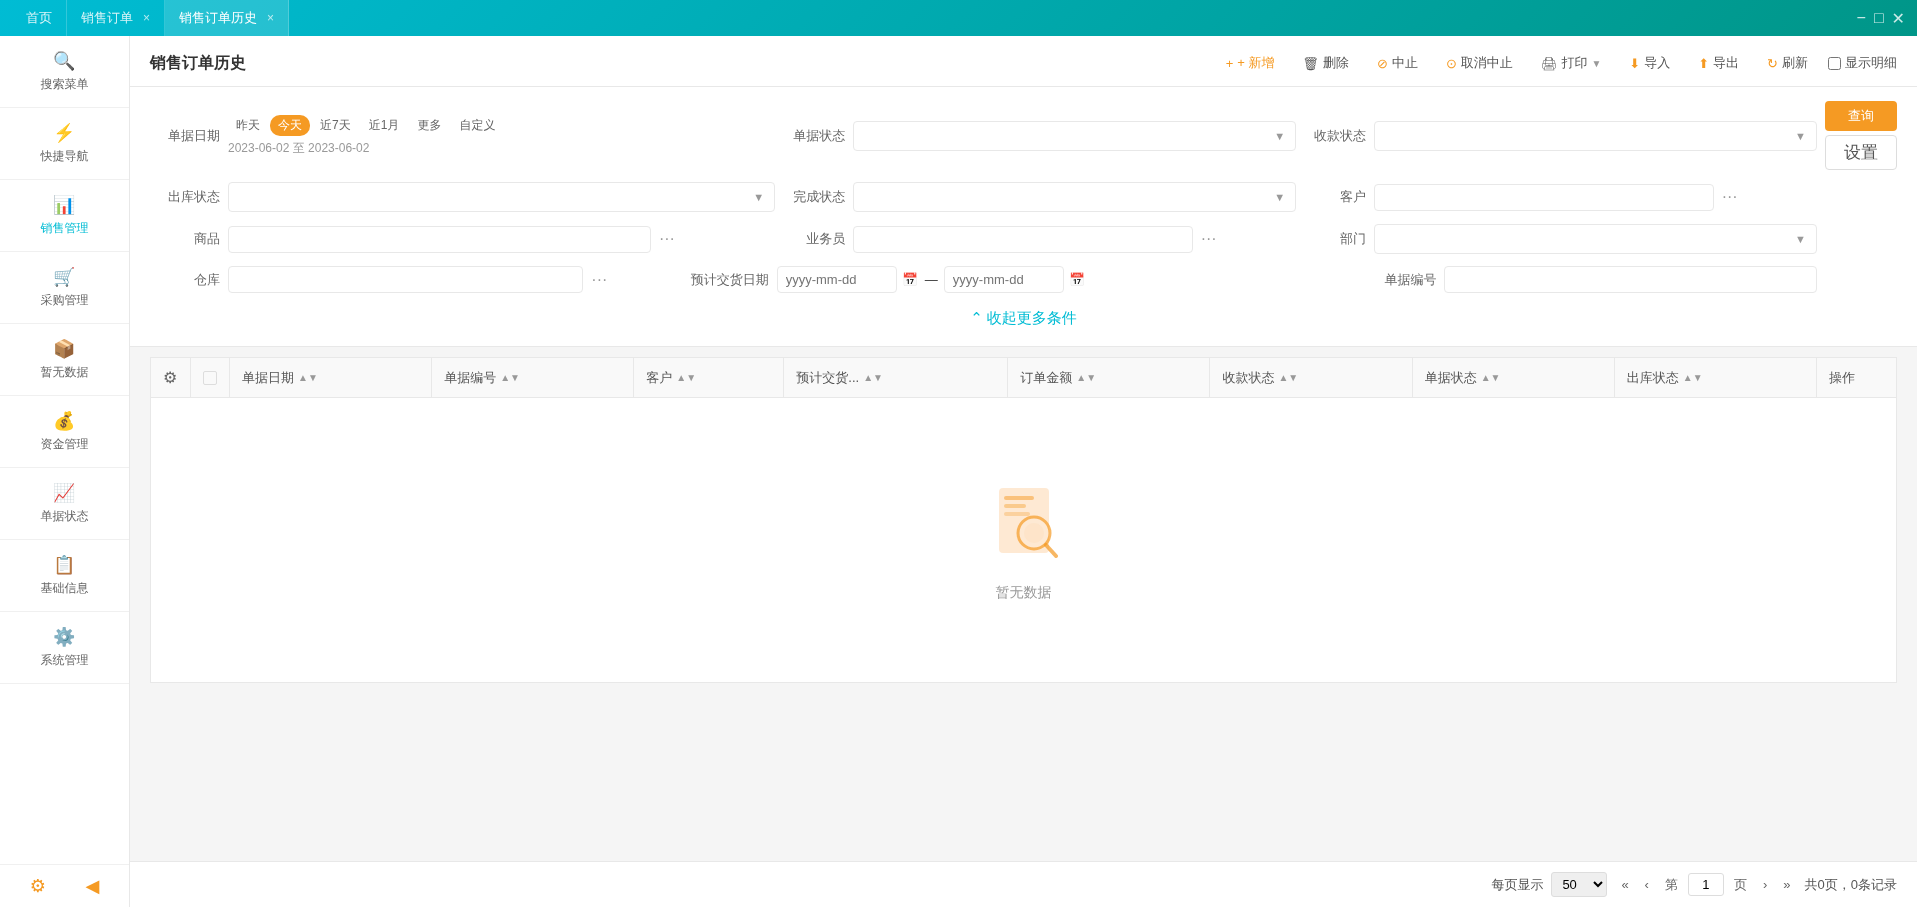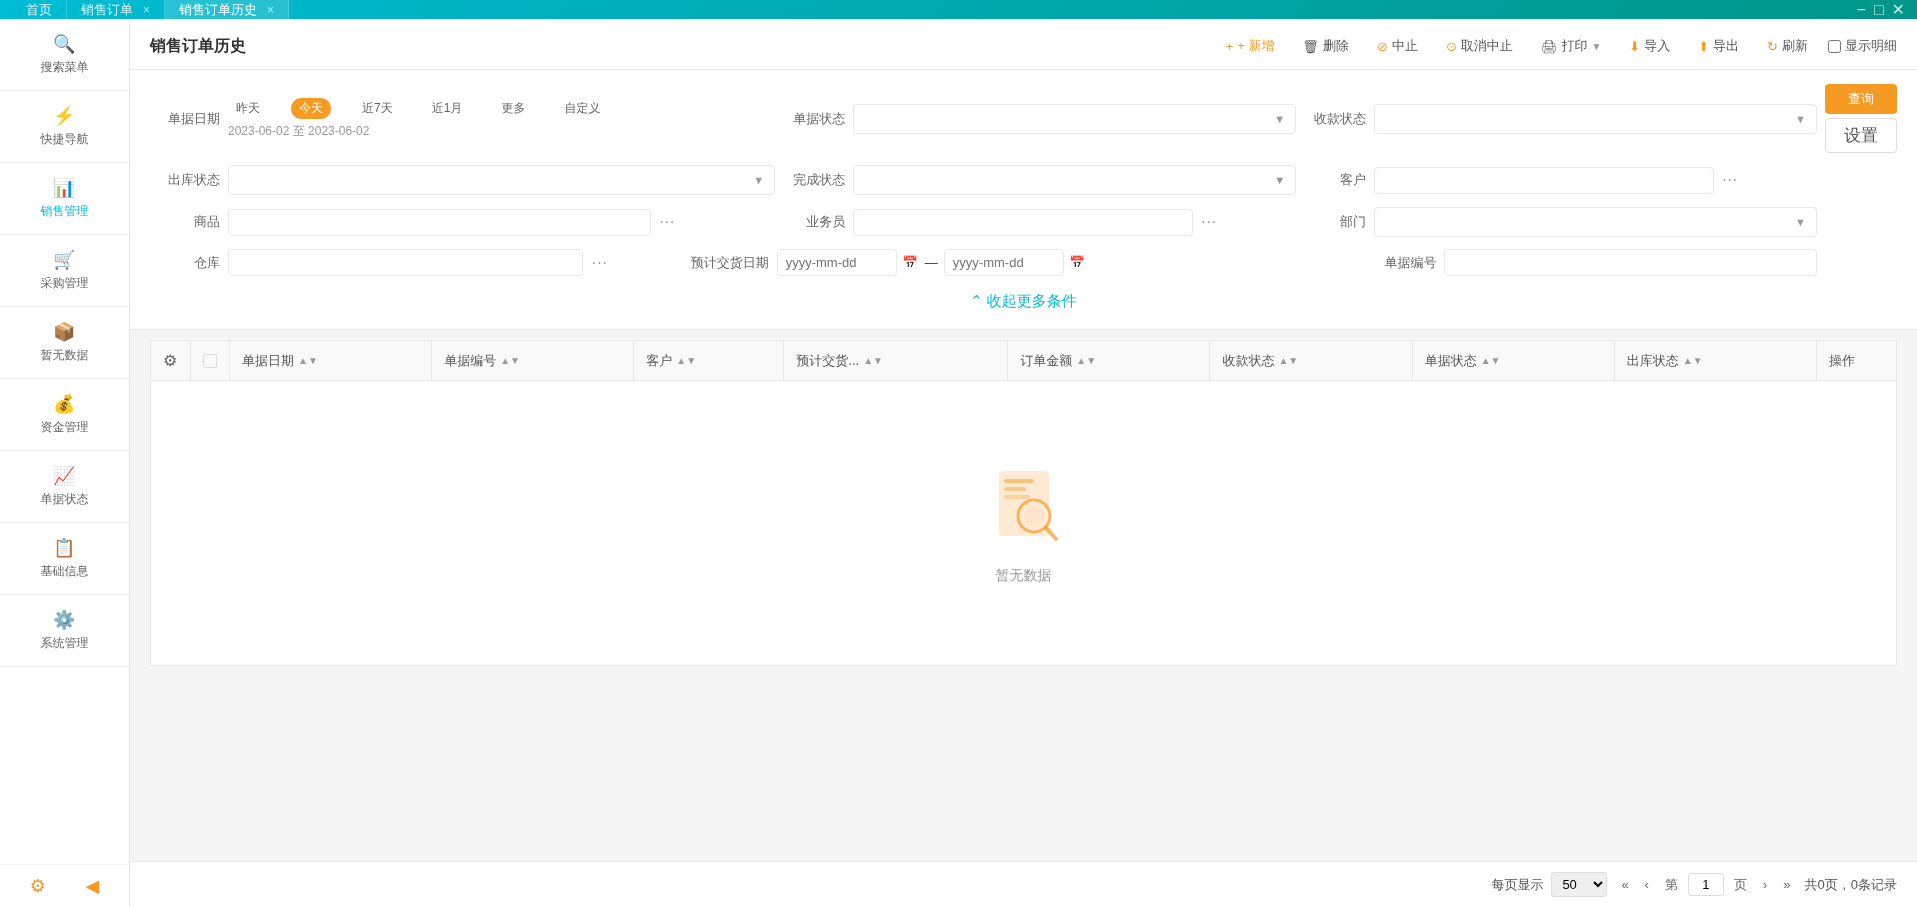--- a/index.html
+++ b/index.html
@@ -1,19 +1,19 @@
 <!DOCTYPE html>
 <html><head>
   <meta charset="utf-8">
   <style>
     * { box-sizing: border-box; margin: 0; padding: 0; }
     body { font-family: "Microsoft YaHei", "PingFang SC", sans-serif; font-size: 13px; background: #f5f5f5; color: #333; display: flex; flex-direction: column; height: 100vh; overflow: hidden; }
 
     
-    .top-bar { height: 19px; background: linear-gradient(135deg, #00bcd4, #009688); display: flex; align-items: center; justify-content: space-between; padding: 0 12px; flex-shrink: 0; }
+    .top-bar { height: 36px; background: linear-gradient(135deg, #00bcd4, #009688); display: flex; align-items: center; justify-content: space-between; padding: 0 12px; flex-shrink: 0; }
     .top-bar-tabs { display: flex; align-items: center; gap: 0; height: 100%; }
     .top-tab { display: flex; align-items: center; padding: 0 14px; height: 100%; cursor: pointer; color: rgba(255,255,255,0.85); font-size: 13px; gap: 6px; border-right: 1px solid rgba(255,255,255,0.2); }
     .top-tab.active { background: rgba(255,255,255,0.15); color: #fff; }
     .top-tab .tab-close { font-size: 12px; color: rgba(255,255,255,0.7); cursor: pointer; margin-left: 4px; }
     .top-bar-actions { display: flex; align-items: center; gap: 8px; color: rgba(255,255,255,0.85); }
     .top-bar-actions span { cursor: pointer; font-size: 16px; }
 
     
     .main-layout { display: flex; flex: 1; overflow: hidden; }
 
@@ -39,21 +39,21 @@
     
     .filter-area { background: #fff; padding: 14px 20px; border-bottom: 1px solid #e8e8e8; flex-shrink: 0; }
     .filter-row { display: flex; align-items: center; gap: 0; margin-bottom: 12px; }
     .filter-row:last-child { margin-bottom: 0; }
     .filter-item { display: flex; align-items: center; flex: 1; gap: 8px; }
     .filter-label { color: #666; font-size: 13px; white-space: nowrap; min-width: 70px; text-align: right; }
     .filter-input { flex: 1; border: 1px solid #e8e8e8; border-radius: 4px; padding: 5px 10px; font-size: 13px; color: #333; outline: none; background: #fff; }
     .filter-select { flex: 1; border: 1px solid #e8e8e8; border-radius: 4px; padding: 5px 10px; font-size: 13px; color: #333; outline: none; background: #fff; cursor: pointer; display: flex; align-items: center; justify-content: space-between; min-height: 30px; }
     .filter-select .arrow { color: #999; font-size: 11px; }
     .filter-dots { color: #999; cursor: pointer; font-size: 16px; }
-    .date-range-row { display: flex; align-items: center; gap: 23px; }
+    .date-range-row { display: flex; align-items: center; gap: 2px; }
     .date-tag { padding: 2px 8px; border-radius: 3px; cursor: pointer; font-size: 12px; color: #666; }
     .date-tag.active { background: #f59a23; color: #fff; border-radius: 10px; }
     .date-text { font-size: 12px; color: #999; }
     .collapse-row { display: flex; justify-content: center; padding: 4px 0; cursor: pointer; color: #00bcd4; font-size: 15px; }
     .date-input-pair { display: flex; align-items: center; gap: 6px; flex: 1; }
     .date-input { border: 1px solid #e8e8e8; border-radius: 4px; padding: 5px 8px; font-size: 13px; color: #999; outline: none; width: 120px; }
     .cal-icon { cursor: pointer; color: #999; }
 
     
     .filter-buttons { display: flex; flex-direction: column; gap: 4px; margin-left: 8px; }

